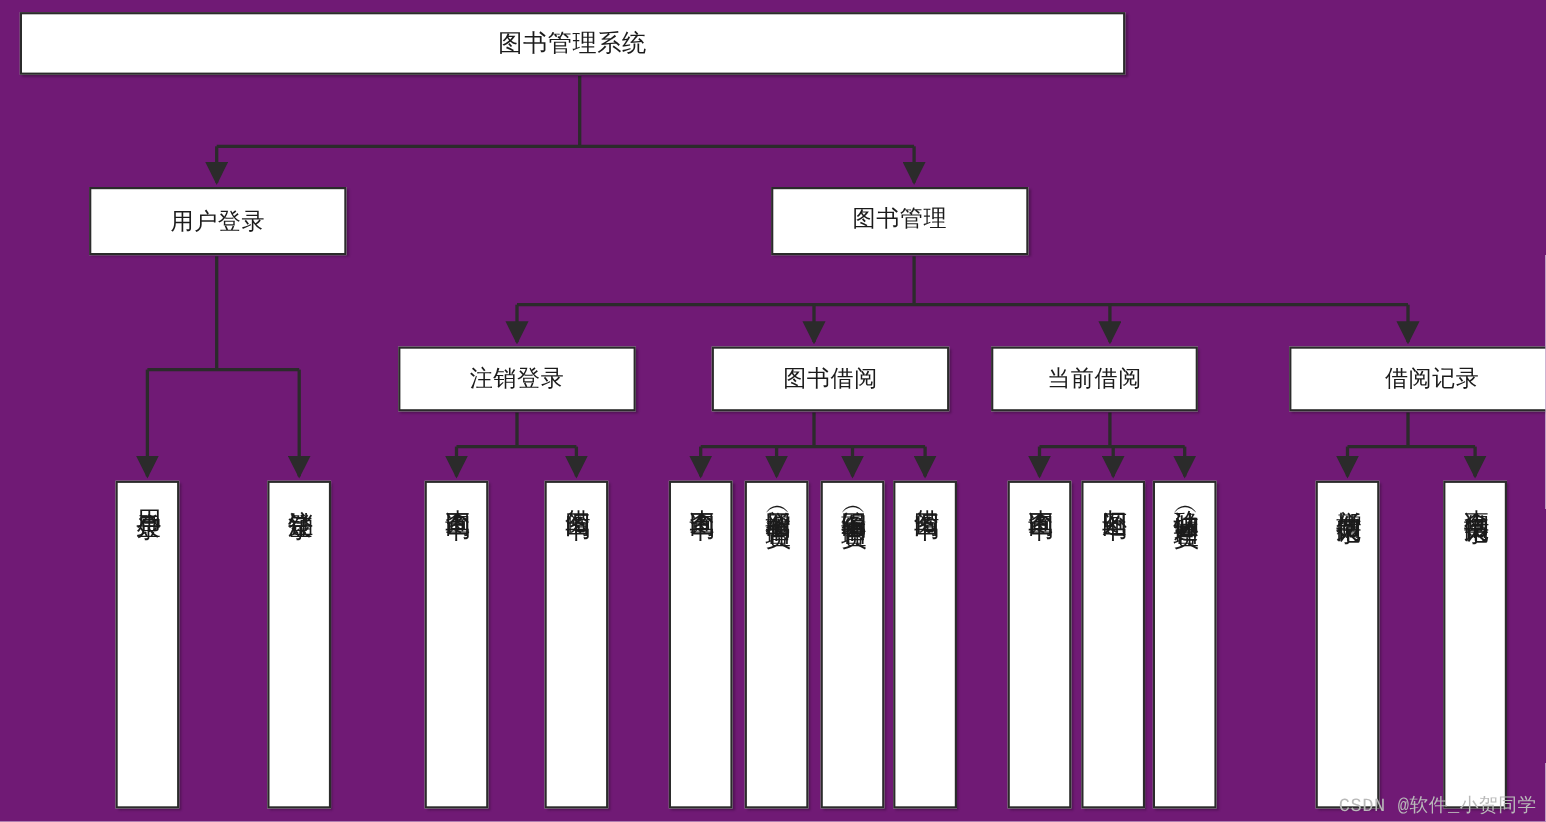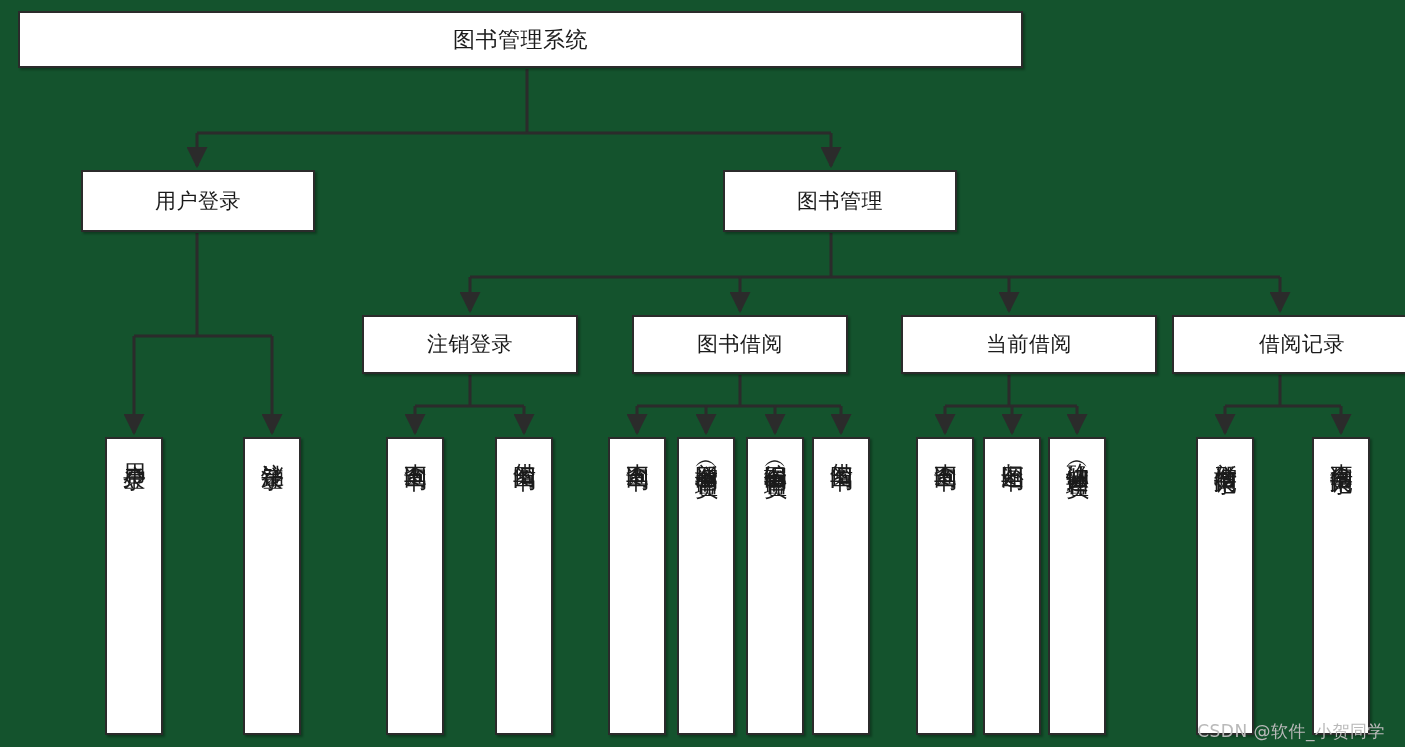--- a/index.html
+++ b/index.html
@@ -8,21 +8,21 @@
     padding: 0;
     background: #ffffff;
   }
   body {
     font-family: "DejaVu Sans", "Liberation Sans", sans-serif;
   }
   #canvas {
     position: relative;
     width: 1405px;
     height: 747px;
-    background: #14532d;
+    background: #701a75;
     overflow: hidden;
   }
   #edges {
     position: absolute;
     left: 0;
     top: 0;
     width: 1405px;
     height: 747px;
     pointer-events: none;
   }
@@ -59,27 +59,28 @@
   .node.v .label {
     writing-mode: vertical-rl;
     text-orientation: upright;
     font-size: 23px;
     line-height: 1.12;
     letter-spacing: 2px;
     white-space: nowrap;
   }
   .watermark {
     position: absolute;
-    right: 20px;
+    right: 8px;
     bottom: 4px;
     font-size: 17px;
     color: #b9b9b9;
     letter-spacing: 0.5px;
     white-space: nowrap;
     user-select: none;
+    font-family: Liberation Mono, monospace;
   }
 </style>
 </head>
 <body>
 
 <div id="canvas">
 
   <svg id="edges" viewBox="0 0 1405 747" xmlns="http://www.w3.org/2000/svg">
     <defs>
       <marker id="arrow" viewBox="0 0 10 10" refX="9" refY="5" markerWidth="7" markerHeight="7" orient="auto-start-reverse">
@@ -130,31 +131,31 @@
     </g>
   </svg>
 
   <div class="node h root" style="left:18px; top:11px; width:1005px; height:57px;">
     <span class="label">图书管理系统</span>
   </div>
 
   <div class="node h" style="left:81px; top:170px; width:234px; height:62px;">
     <span class="label">用户登录</span>
   </div>
-  <div class="node h" style="left:723px; top:170px; width:234px; height:62px;">
+  <div class="node h" style="left:701px; top:170px; width:234px; height:62px;font-family:Liberation Mono, monospace;">
     <span class="label">图书管理</span>
   </div>
 
   <div class="node h" style="left:362px; top:315px; width:216px; height:59px;">
     <span class="label">注销登录</span>
   </div>
-  <div class="node h" style="left:632px; top:315px; width:216px; height:59px;">
+  <div class="node h" style="left:647px; top:315px; width:216px; height:59px;">
     <span class="label">图书借阅</span>
   </div>
-  <div class="node h" style="left:901px; top:315px; width:256px; height:59px;">
+  <div class="node h" style="left:901px; top:315px; width:188px; height:59px;">
     <span class="label">当前借阅</span>
   </div>
   <div class="node h" style="left:1172px; top:315px; width:260px; height:59px;">
     <span class="label">借阅记录</span>
   </div>
 
   <div class="node v" style="left:105px; top:437px; width:58px; height:298px;">
     <span class="label">用户登录</span>
   </div>
   <div class="node v" style="left:243px; top:437px; width:58px; height:298px;">

